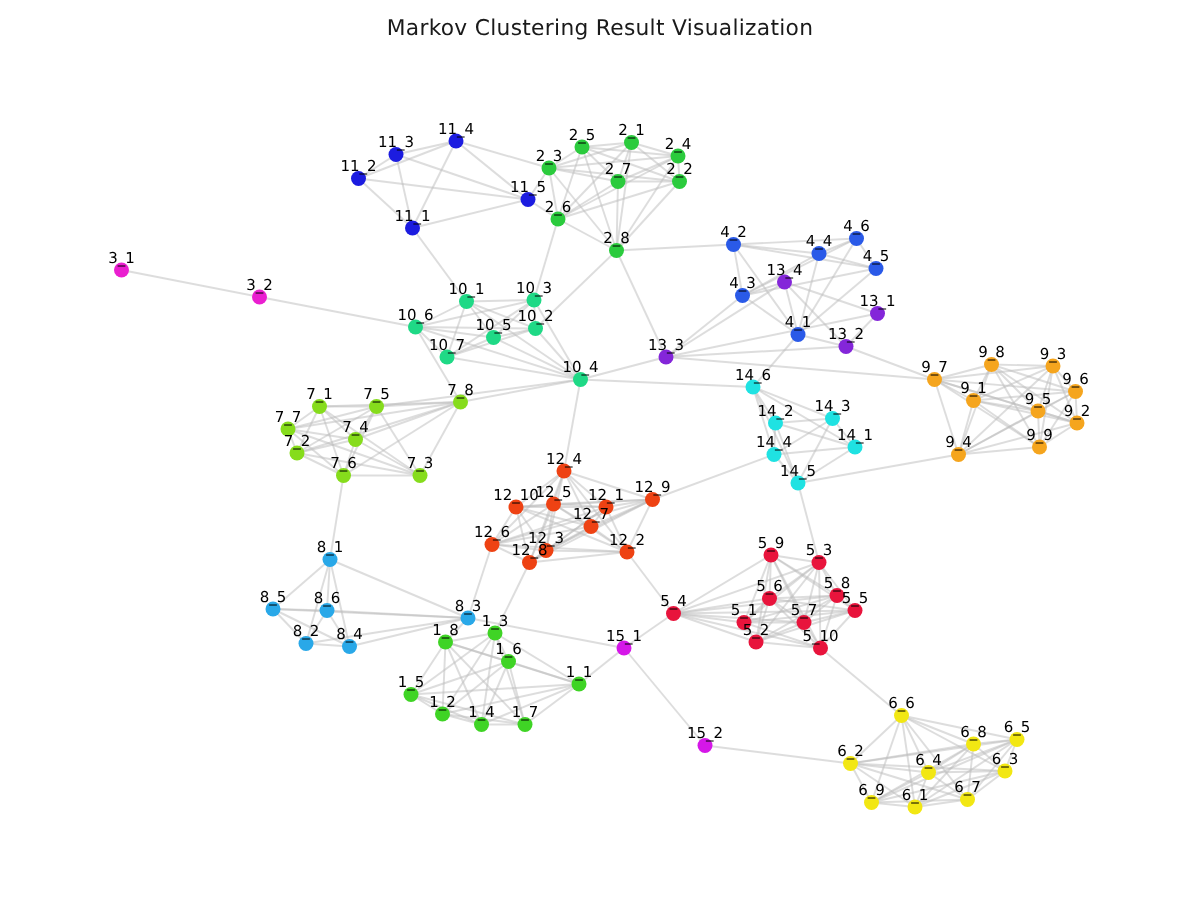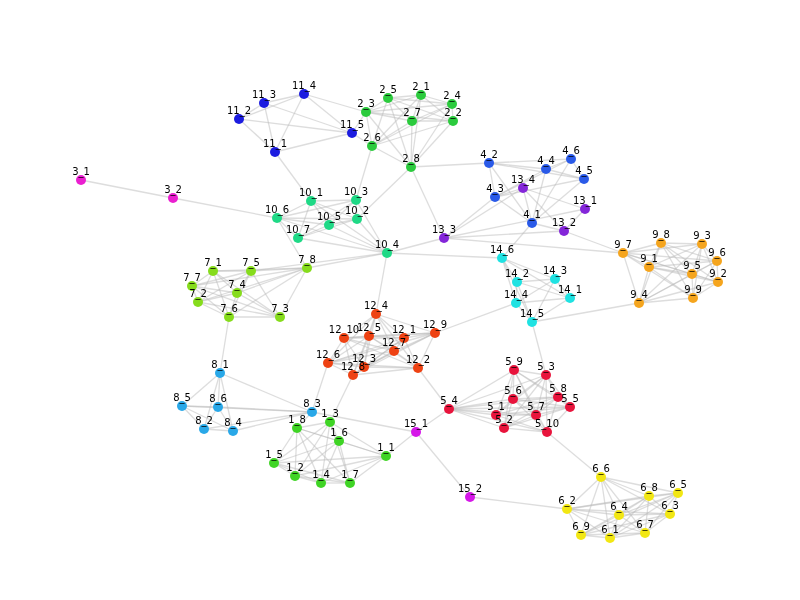--- a/index.html
+++ b/index.html
@@ -40,20 +40,21 @@
   .node-label {
     font-family: "DejaVu Sans", "Liberation Sans", sans-serif;
     font-size: 10px;
     fill: #000000;
   }
 </style>
 </head>
 <body>
 
 <div class="figure">
+  <div class="chart-title">Markov Clustering Result Visualization</div>
   <svg class="graph" width="800" height="600" viewBox="0 0 800 600" xmlns="http://www.w3.org/2000/svg">
     <g id="edges-layer">
         <line x1="297" y1="428" x2="330" y2="422" class="edge-line"></line>
         <line x1="297" y1="428" x2="339" y2="441" class="edge-line"></line>
         <line x1="297" y1="428" x2="386" y2="456" class="edge-line"></line>
         <line x1="297" y1="428" x2="274" y2="463" class="edge-line"></line>
         <line x1="297" y1="428" x2="295" y2="476" class="edge-line"></line>
         <line x1="297" y1="428" x2="321" y2="483" class="edge-line"></line>
         <line x1="297" y1="428" x2="350" y2="483" class="edge-line"></line>
         <line x1="330" y1="422" x2="339" y2="441" class="edge-line"></line>

